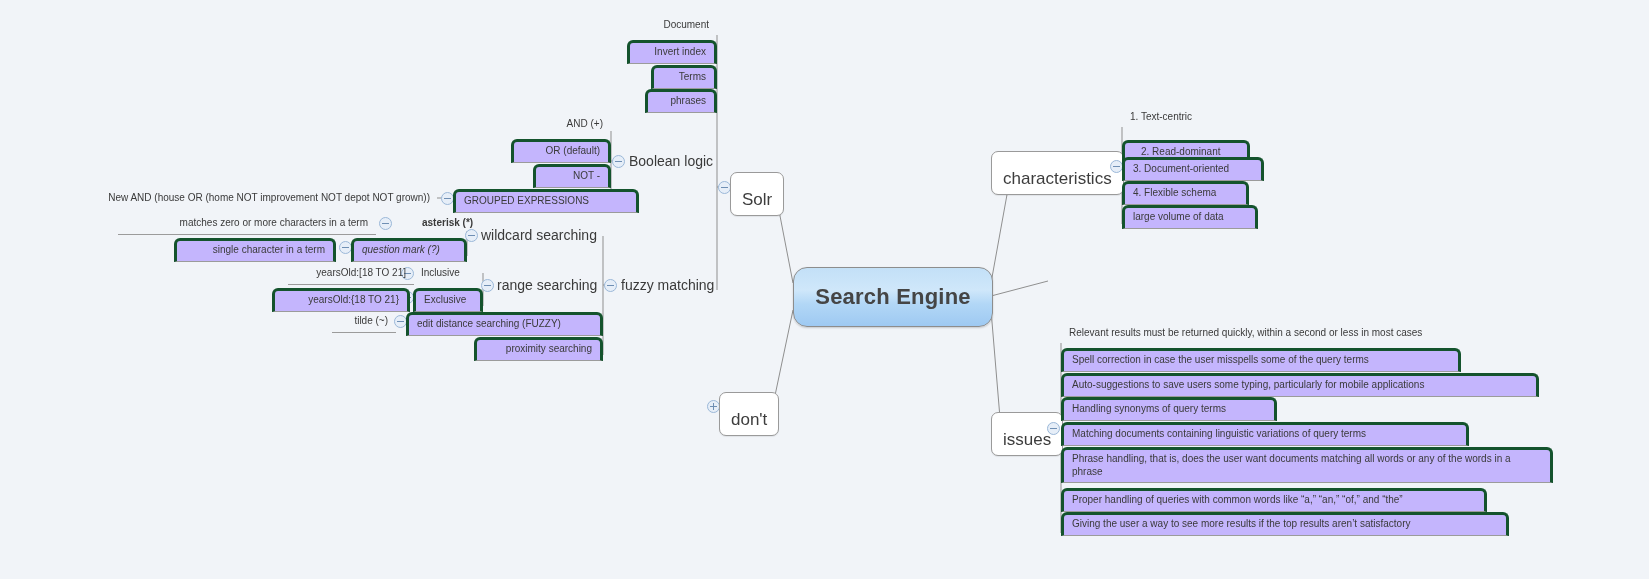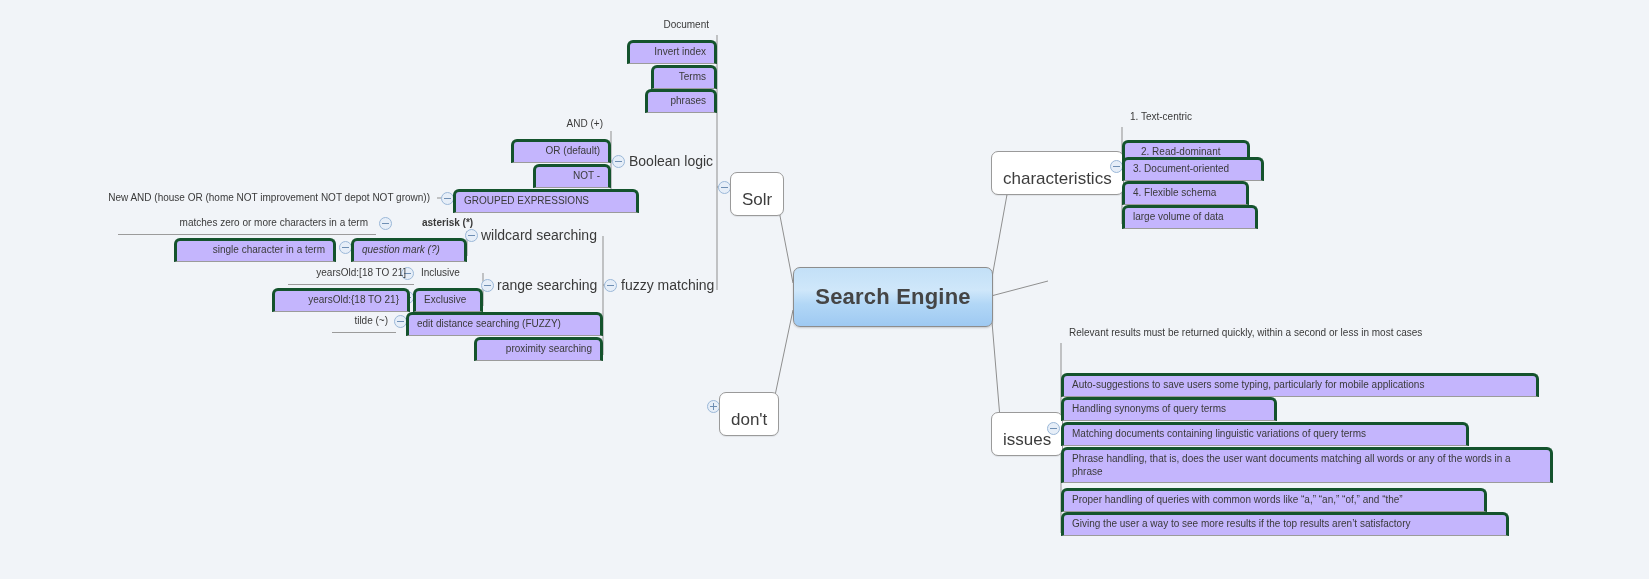--- a/index.html
+++ b/index.html
@@ -53,21 +53,21 @@
   
   .midlabel{
     font-size:14px;color:#3a3a3a;white-space:nowrap;
   }
 
   
   #root-node{
     position:absolute;
     left:793px;top:267px;width:198px;height:58px;
     border:1px solid #8d8d8d;
-    border-radius:7px;
+    border-radius:14px;
     background:linear-gradient(to bottom,#c3e0f7 0%,#cfe7fa 38%,#b2d7f6 62%,#9ec9f2 100%);
     box-shadow:0 1px 2px rgba(0,0,0,.18);
     display:flex;align-items:center;justify-content:center;
     font-size:22px;font-weight:bold;color:#454545;
     letter-spacing:.2px;
   }
 
   
   .toggle{
     position:absolute;
@@ -261,20 +261,23 @@
 
 
   <div class="node boxnode" style="left:991px;top:412px;">
     <span>issues</span>
   </div>
   <div class="toggle" style="left:1047px;top:422px;"></div>
 
   <div class="node leaf plain nb" style="left:1061px;top:324px;width:466px;">
     <span>Relevant results must be returned quickly, within a second or less in most cases</span>
   </div>
+  <div class="node leaf boxed" style="left:1061px;top:348px;width:400px;">
+    <span>Spell correction in case the user misspells some of the query terms</span>
+  </div>
   <div class="node leaf boxed" style="left:1061px;top:373px;width:478px;">
     <span>Auto-suggestions to save users some typing, particularly for mobile applications</span>
   </div>
   <div class="node leaf boxed" style="left:1061px;top:397px;width:216px;">
     <span>Handling synonyms of query terms</span>
   </div>
   <div class="node leaf boxed" style="left:1061px;top:422px;width:408px;">
     <span>Matching documents containing linguistic variations of query terms</span>
   </div>
   <div class="node leaf boxed wrap" style="left:1061px;top:447px;width:492px;">

